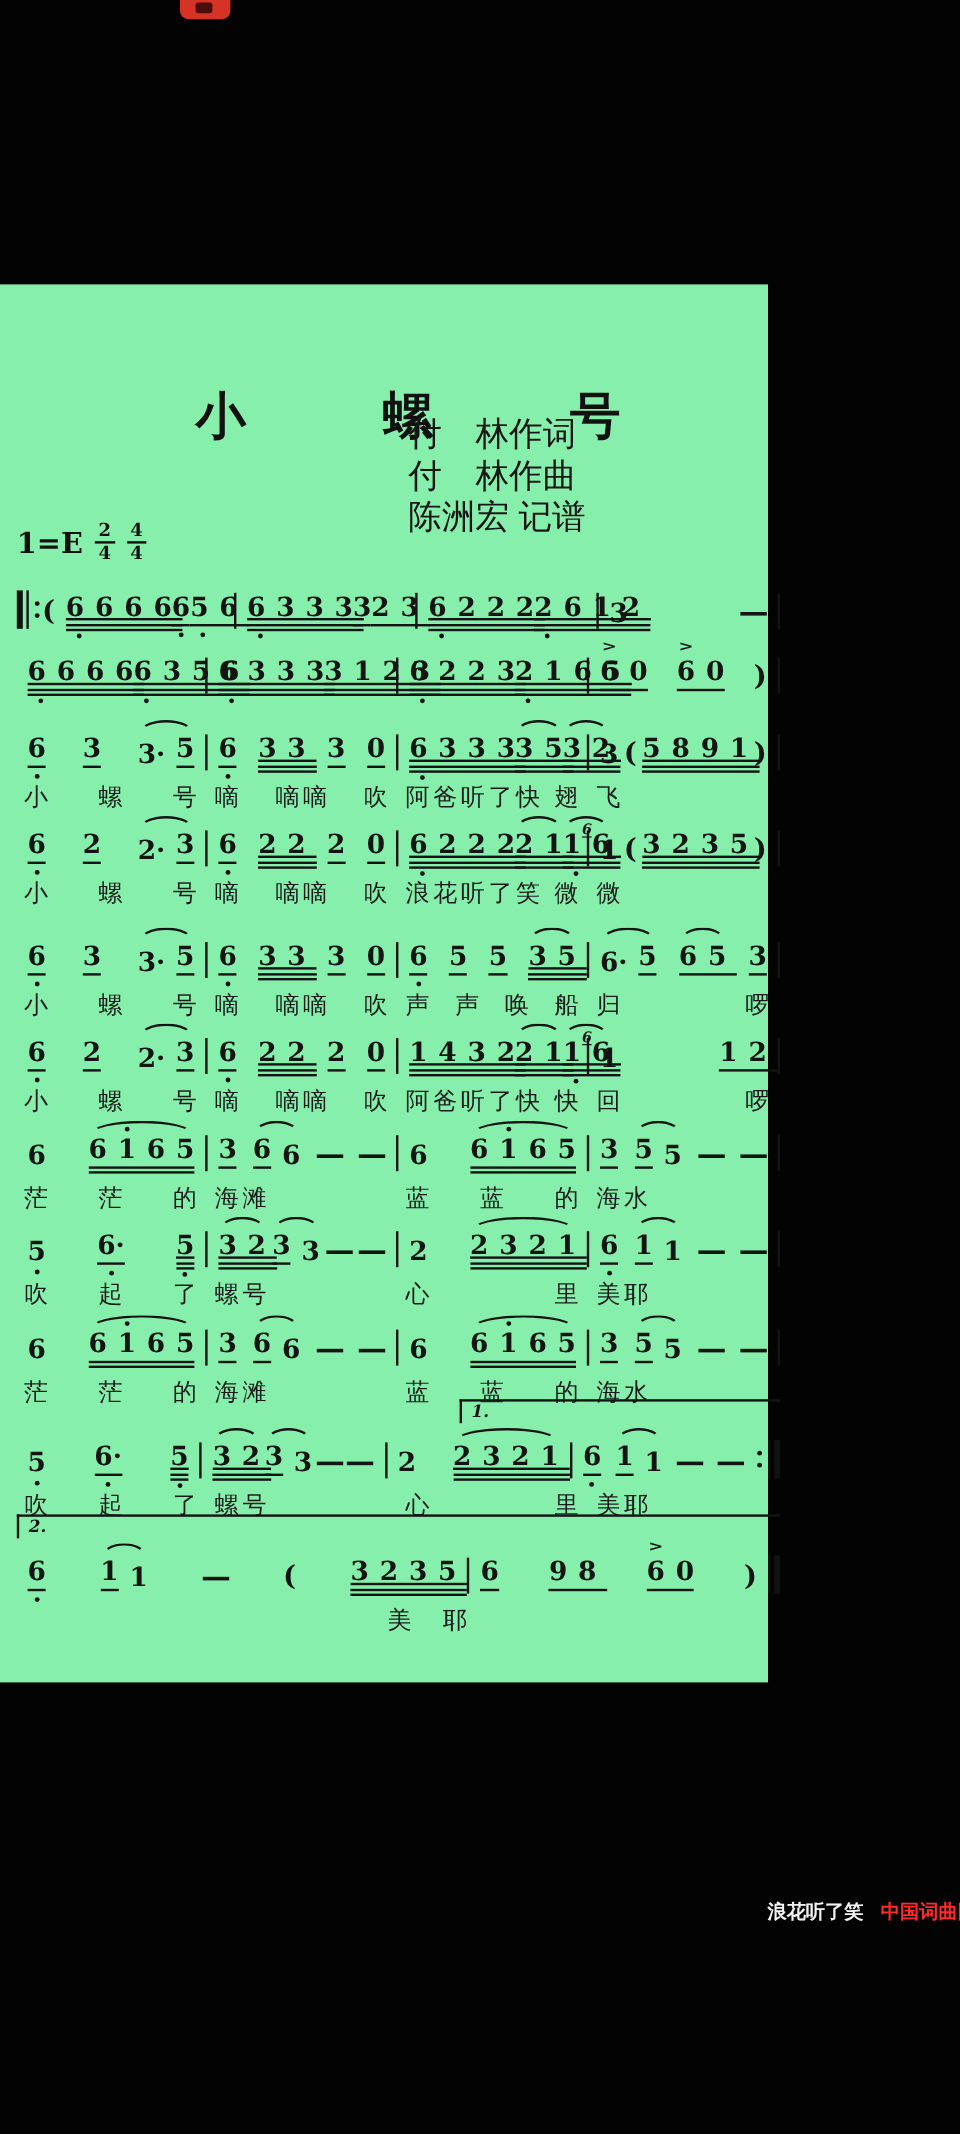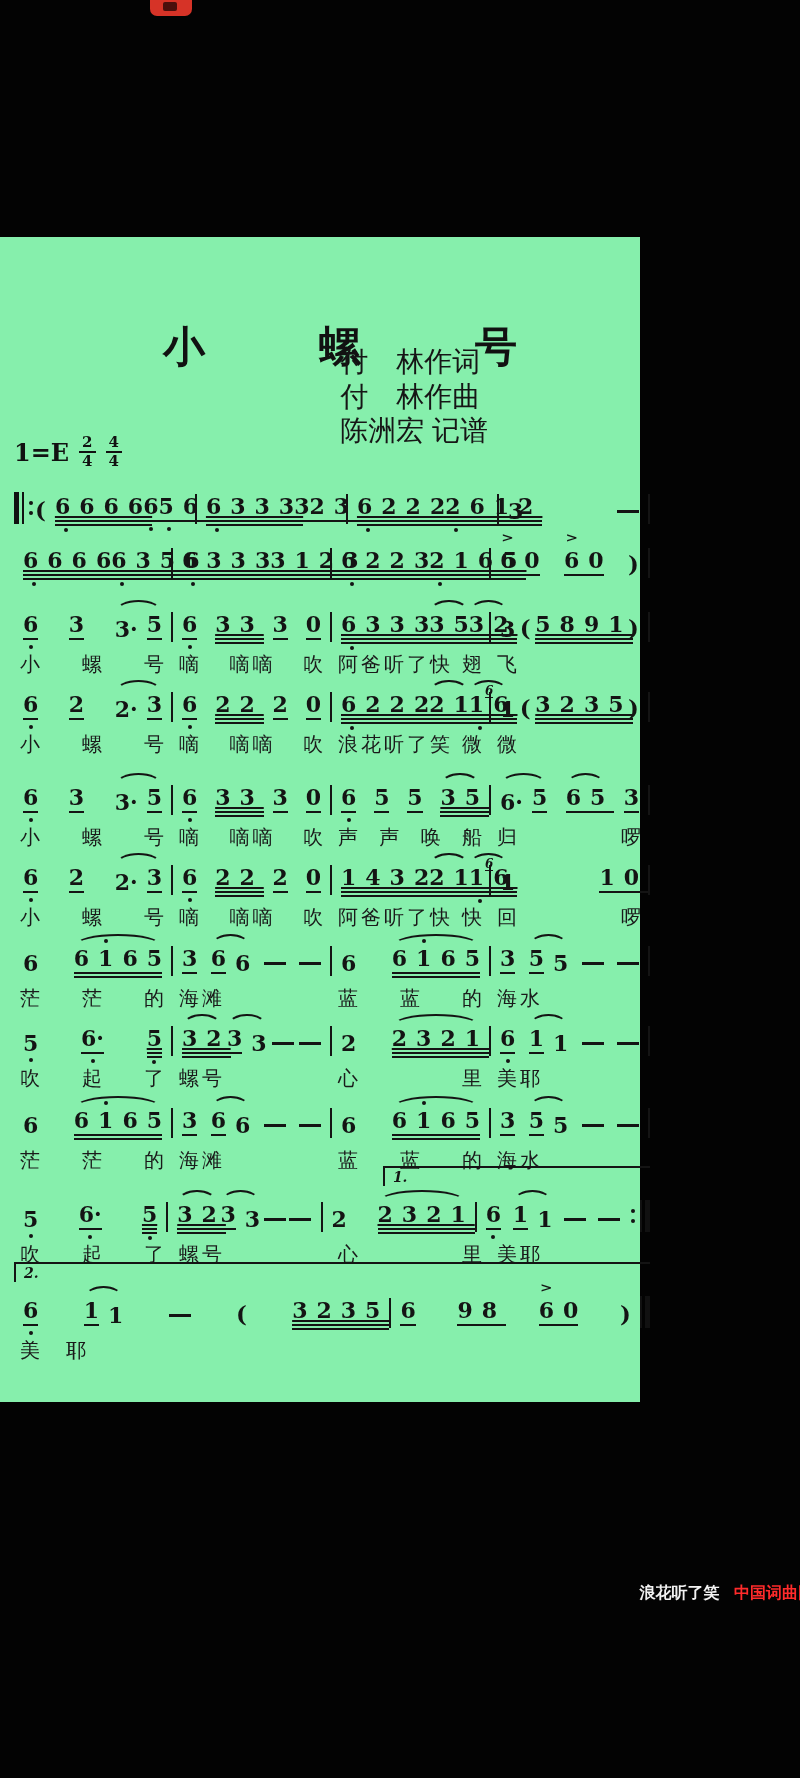--- a/index.html
+++ b/index.html
@@ -367,21 +367,21 @@
                 <span class="note sp u2">21</span>
               </span>
               <span class="grp">
                 <i class="slurarc"></i>
                 <span class="note sp u2">16<i class="ld"></i></span>
               </span>
             </div>
             <span class="bar"></span>
             <div class="meas">
               <span class="note">1<i class="grace">6</i></span>
-              <span class="note sp u1">10</span>
+              <span class="note sp u1">12</span>
             </div>
             <span class="bar"></span>
           </div>
           <div class="lyrrow">
             <div class="lmeas">
               <span class="syl">小</span>
               <span class="syl">螺</span>
               <span class="syl">号</span>
             </div>
             <div class="lmeas">
@@ -678,21 +678,21 @@
                 <span class="note">0</span>
               </span>
               <span class="par">)</span>
             </div>
             <span class="rep">
               <span class="thin"></span>
               <span class="thick"></span>
             </span>
           </div>
           <div class="lyrrow">
-            <div class="lmeas" style="flex: 1.55 1 0%;">
+            <div class="lmeas" style="flex: 1.55 1 0%; justify-content: flex-end;">
               <span class="syl">美　耶</span>
             </div>
             <div class="lmeas" style="flex: 1 1 0%;"></div>
           </div>
         </div>
       </div>
   </div>
 
   <div class="footer">
     <div class="inner">

